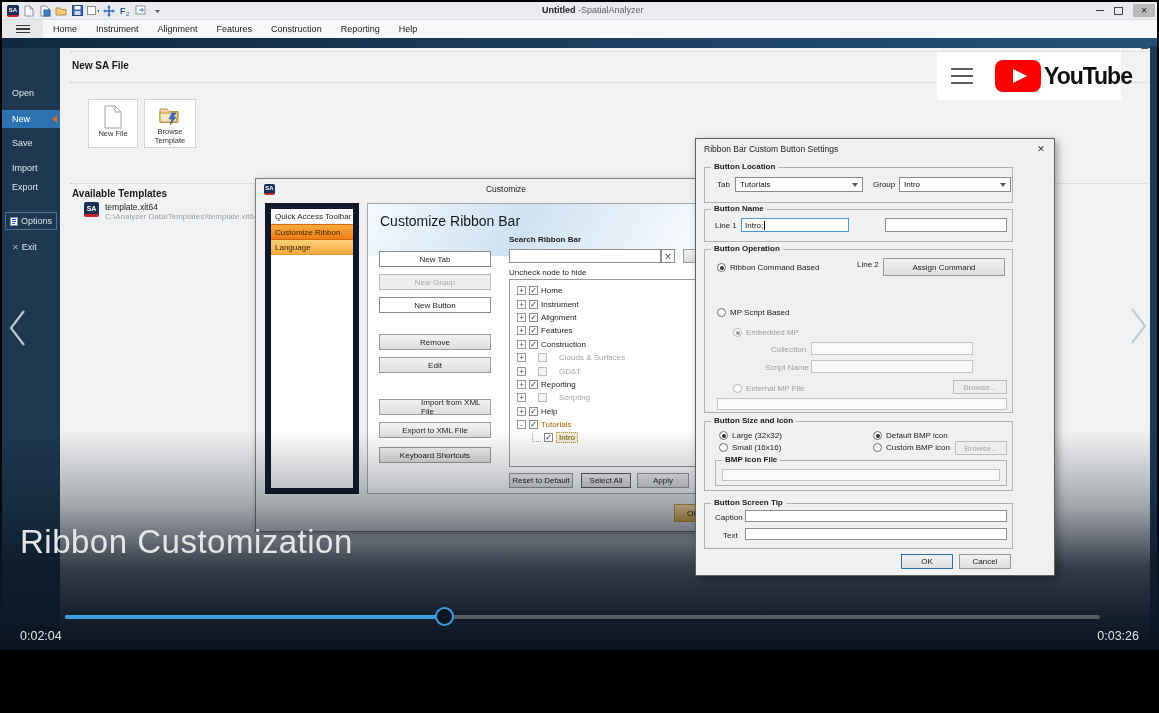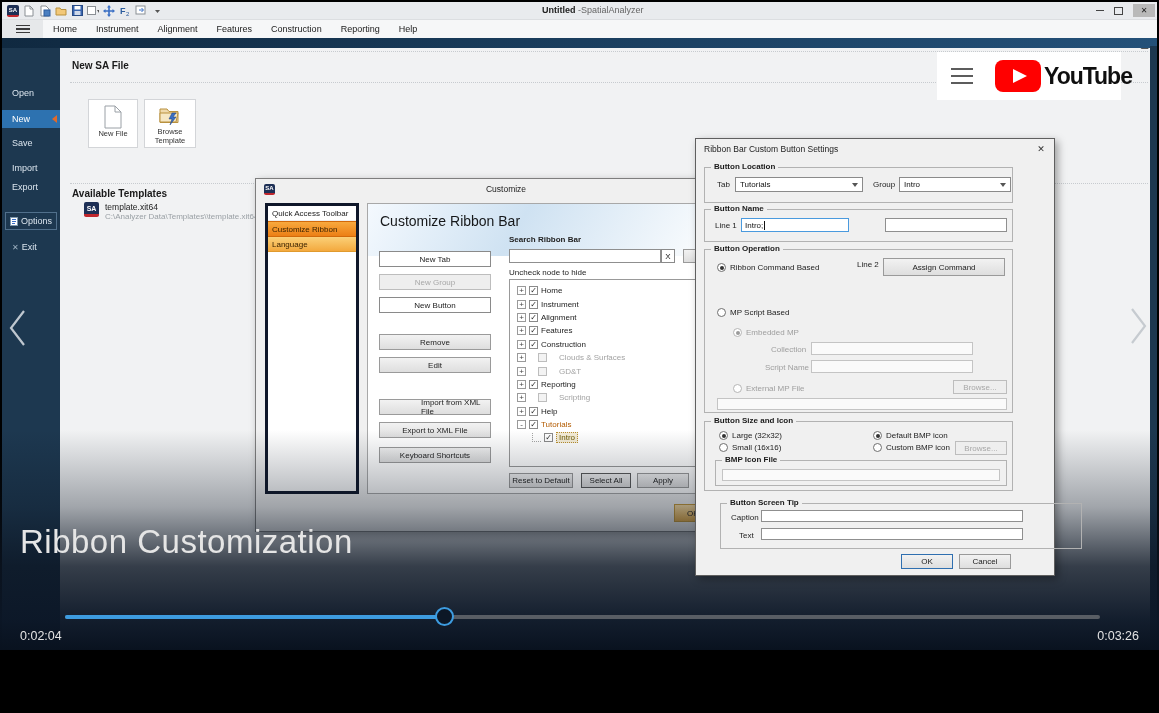--- a/index.html
+++ b/index.html
@@ -271,21 +271,21 @@
         <span class="yt-word">YouTube</span>
       </span>
     </div>
 
     <div class="dlg" style="left:253px;top:176px;width:500px;height:352px;">
       <div class="dlg-title">
         <span class="sa-ico" style="width:11px;height:11px;margin-right:4px;">SA</span>
         <span style="position:absolute;left:0;width:100%;text-align:center;">Customize</span>
       </div>
 
-      <div class="abs" style="left:9px;top:24px;width:94px;height:291px;background:#fff;border:3px solid #0f172a;box-sizing:border-box;">
+      <div class="abs" style="left:9px;top:24px;width:94px;height:291px;background:#fff;border:6px solid #0f172a;box-sizing:border-box;">
         <div class="nav-item">Quick Access Toolbar</div>
         <div class="nav-item orange">Customize Ribbon</div>
         <div class="nav-item orange2">Language</div>
       </div>
 
       <div class="abs" style="left:111px;top:24px;width:380px;height:291px;background:#fff;border:1px solid #a8a8a8;box-sizing:border-box;">
         <div class="panel-head"></div>
         <div class="panel-title">Customize Ribbon Bar</div>
       </div>
 
@@ -437,21 +437,21 @@
         <span class="lbl" style="left:181px;top:9px;">Default BMP icon</span>
         <span class="radio" style="left:168px;top:21px;"></span>
         <span class="lbl" style="left:181px;top:21px;">Custom BMP icon</span>
         <div class="btn disabled" style="left:250px;top:19px;width:52px;height:14px;">Browse...</div>
         <div class="grp" style="left:10px;top:38px;width:292px;height:26px;">
           <span class="grp-label">BMP Icon File</span>
           <div class="txt dis" style="left:6px;top:8px;width:278px;height:12px;"></div>
         </div>
       </div>
 
-      <div class="grp" style="left:24px;top:364px;width:362px;height:46px;">
+      <div class="grp" style="left:8px;top:364px;width:309px;height:46px;">
         <span class="grp-label">Button Screen Tip</span>
         <span class="lbl" style="left:10px;top:9px;">Caption</span>
         <div class="txt" style="left:40px;top:6px;width:262px;height:12px;"></div>
         <span class="lbl" style="left:18px;top:27px;">Text</span>
         <div class="txt" style="left:40px;top:24px;width:262px;height:12px;"></div>
       </div>
 
       <div class="btn" style="left:205px;top:415px;width:52px;height:15px;border:1.5px solid #2f6fb0;">OK</div>
       <div class="btn" style="left:263px;top:415px;width:52px;height:15px;">Cancel</div>
     </div>

